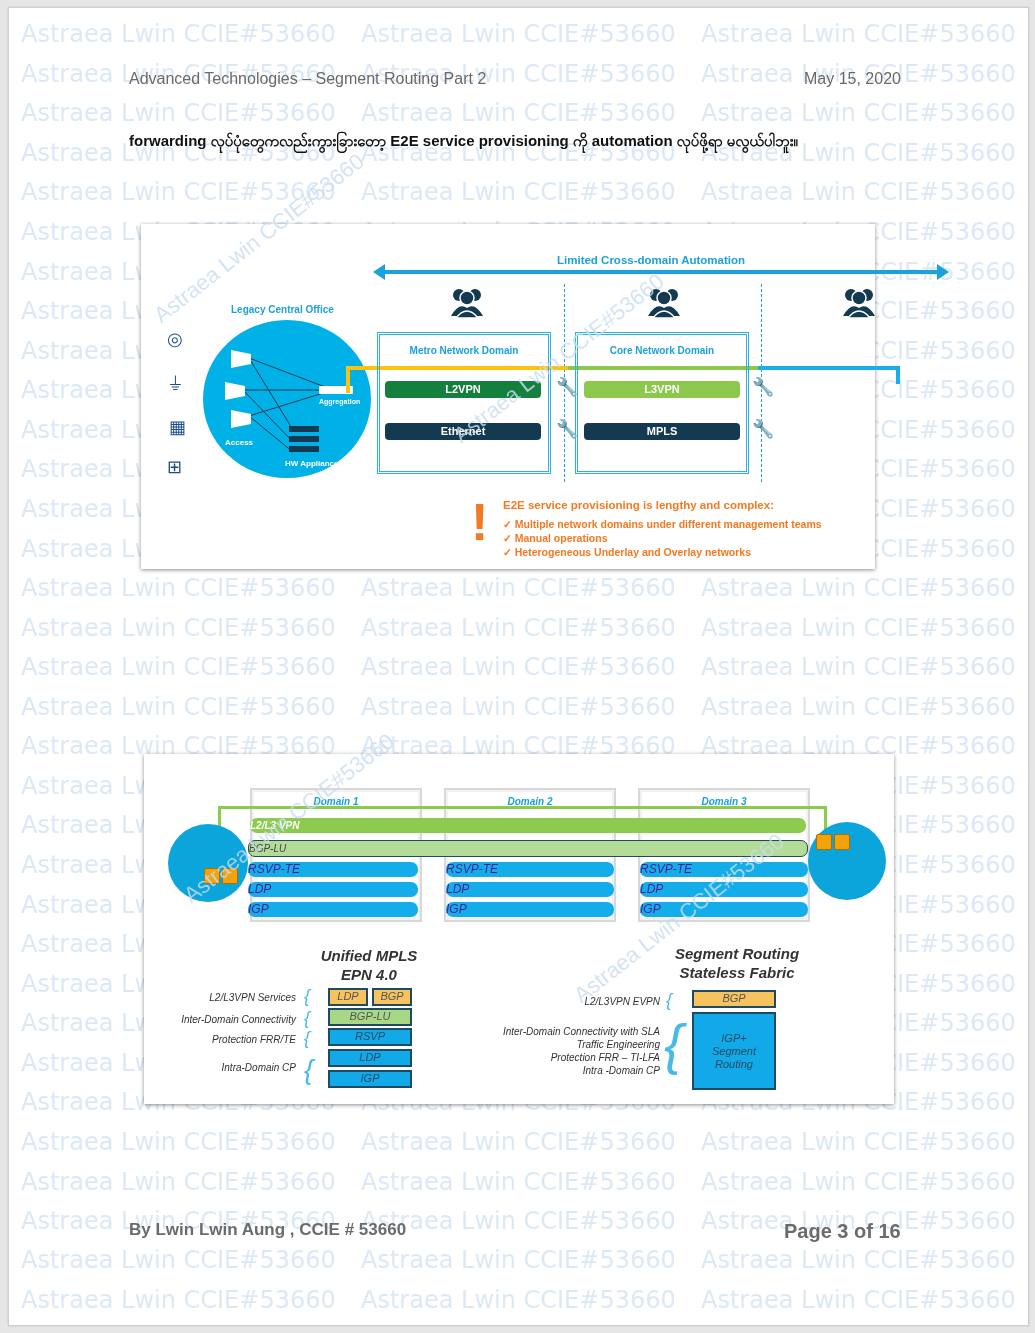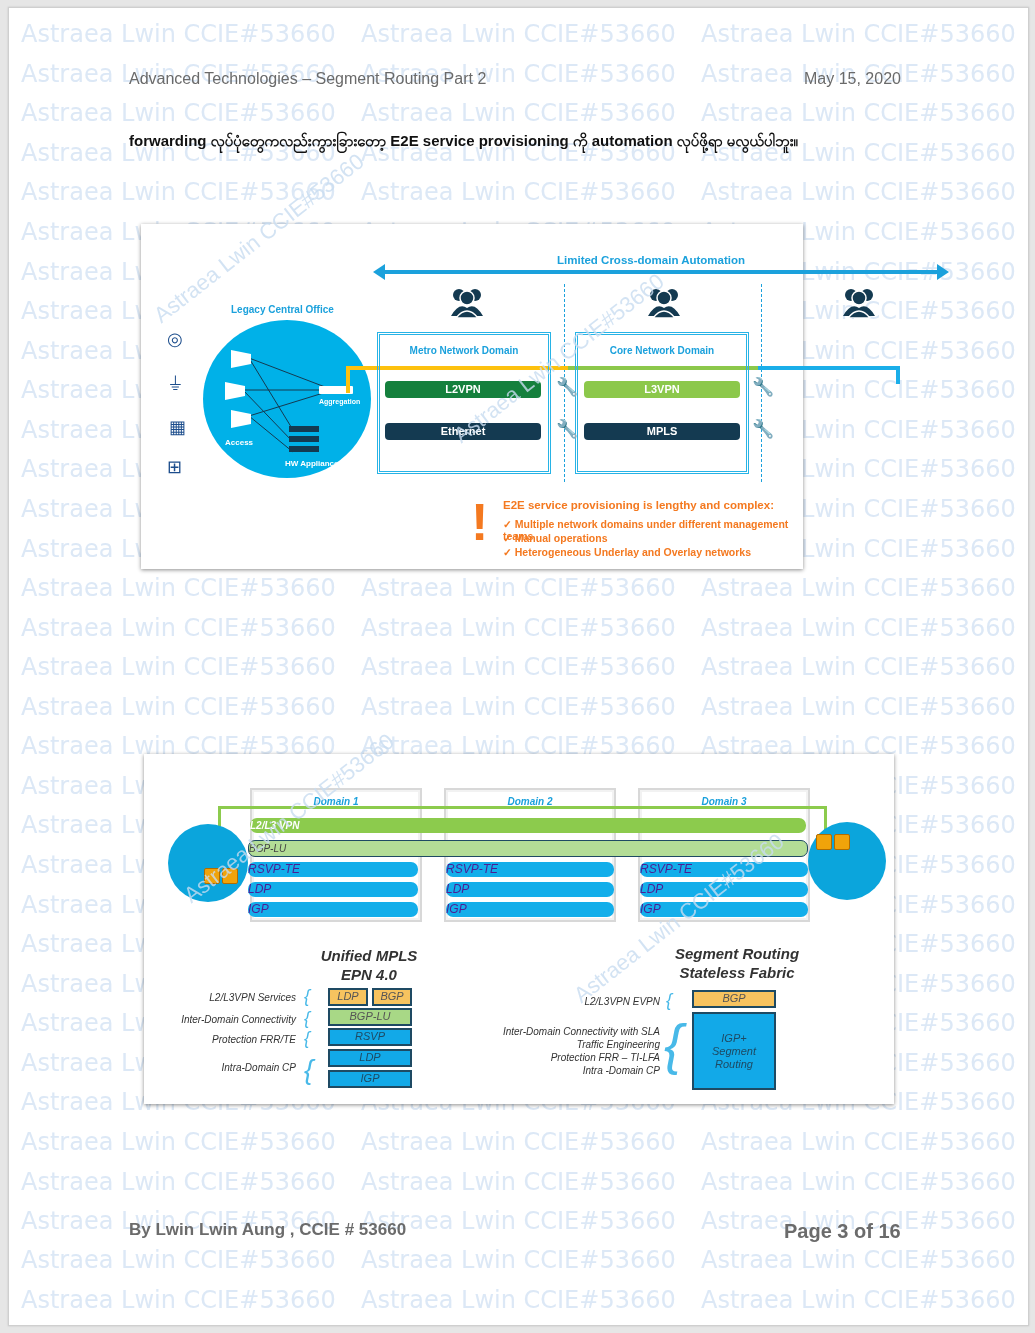--- a/index.html
+++ b/index.html
@@ -20,21 +20,21 @@
   .content { position: absolute; left: 0; top: 0; width: 100%; height: 100%; z-index: 1; padding-left: 35px; }
 
   .header-left { position: absolute; left: 120px; top: 62px; font-size: 16px; color: #6a6a6a; }
   .header-right { position: absolute; left: 795px; top: 62px; font-size: 16px; color: #6a6a6a; }
   .para { position: absolute; left: 120px; width: 782px; font-size: 15px; font-weight: bold; color: #111; line-height: 38px; text-align: justify; }
   .caption { position: absolute; left: 120px; width: 782px; text-align: center; font-size: 15px; font-weight: bold; color: #111; }
   .footer-left { position: absolute; left: 120px; top: 1212px; font-size: 17px; font-weight: bold; color: #6b6b6b; }
   .footer-right { position: absolute; left: 775px; top: 1212px; font-size: 20px; font-weight: bold; color: #6b6b6b; }
 
   
-  .fig1 { position: absolute; left: 132px; top: 216px; width: 662px; height: 345px; background: #fff;
+  .fig1 { position: absolute; left: 132px; top: 216px; width: 734px; height: 345px; background: #fff;
     box-shadow: 0 1px 4px rgba(0,0,0,0.45); }
   .fig2 { position: absolute; left: 135px; top: 746px; width: 750px; height: 350px; background: #fff;
     box-shadow: 0 1px 4px rgba(0,0,0,0.45); font-style: italic; }
   .abs { position: absolute; }
   .domain-box { position: absolute; border: 3px double #27b3e6; }
   .domain-title { position: absolute; width: 100%; text-align: center; font-size: 10px; font-weight: bold; color: #1ba1dc; top: 10px; }
   .pipe { position: absolute; height: 17px; border-radius: 4px; color: #fff; font-weight: bold; font-size: 11px; text-align: center; line-height: 17px; }
   .pipe-yellow { background: #15803d; }
   .pipe-green { background: #8cc84b; }
   .pipe-cyan { background: #1aaee9; }

